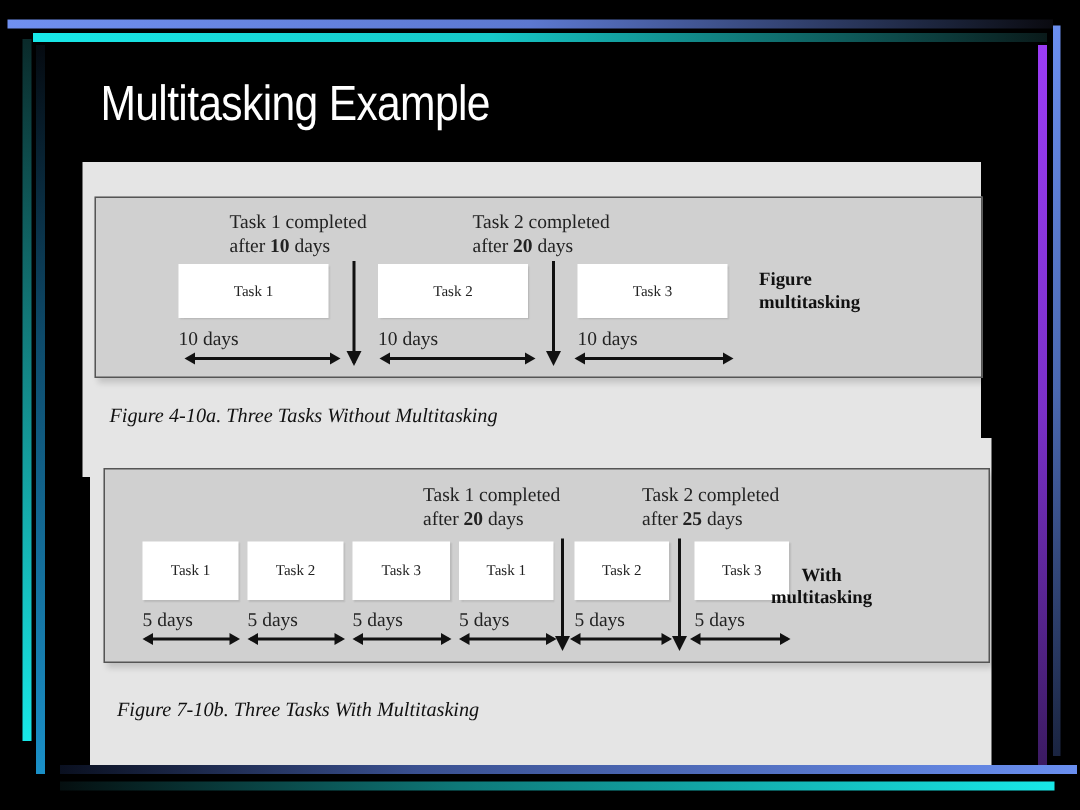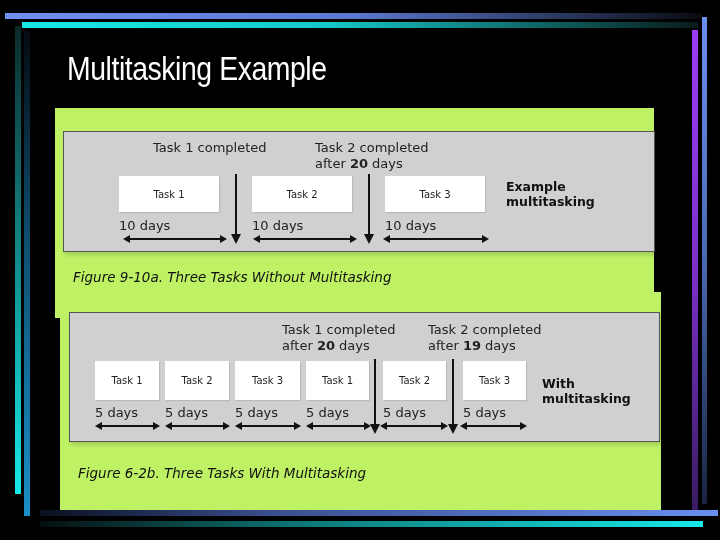--- a/index.html
+++ b/index.html
@@ -4,21 +4,21 @@
 <style>
   * { margin:0; padding:0; box-sizing:border-box; }
   html, body { width:720px; height:540px; background:#000; overflow:hidden; }
   body { position:relative; font-family:"DejaVu Sans", sans-serif; }
   .bar { position:absolute; }
   .title {
     position:absolute; left:67px; top:50px; color:#fff;
     font-family:"Liberation Sans", sans-serif; font-size:33px; letter-spacing:-0.5px;
     transform:scaleX(0.86); transform-origin:left top;
   }
-  .panel { position:absolute; background:#bef264; }
+  .panel { position:absolute; background:#e5e5e5;font-family:Liberation Serif, serif; }
   .gray {
     position:absolute; background:#d0d0d0; border:1px solid #555;
     box-shadow: 2px 3px 4px rgba(0,0,0,0.15);
   }
   .task {
     position:absolute; background:#fff; color:#222; font-size:10px;
     display:flex; align-items:center; justify-content:center;
     box-shadow:1px 1px 1px rgba(0,0,0,0.1);
   }
   .days { position:absolute; font-size:13px; color:#222; text-align:left; }
@@ -51,20 +51,21 @@
 <div class="bar" style="left:40px;top:510px;width:678px;height:6px;background:linear-gradient(90deg,#0a1020 0%,#3a5090 35%,#6a8ff0 100%);"></div>
 <div class="bar" style="left:40px;top:521px;width:663px;height:6px;background:linear-gradient(90deg,#050f10 0%,#0e7878 40%,#18e8e8 100%);"></div>
 
 <div class="title">Multitasking Example</div>
 
 <div class="panel" style="left:55px;top:108px;width:599px;height:210px;">
   <div class="gray" style="left:8px;top:23px;width:592px;height:121px;"></div>
 
   <div class="note" style="left:98px;top:32px;">
     <div>Task 1 completed</div>
+    <div><span>after </span><b>10</b><span> days</span></div>
   </div>
   <div class="note" style="left:260px;top:32px;">
     <div>Task 2 completed</div>
     <div><span>after </span><b>20</b><span> days</span></div>
   </div>
 
   <div class="task" style="left:64px;top:68px;width:100px;height:36px;">Task 1</div>
   <div class="task" style="left:197px;top:68px;width:100px;height:36px;">Task 2</div>
   <div class="task" style="left:330px;top:68px;width:100px;height:36px;">Task 3</div>
 
@@ -73,37 +74,37 @@
   <div class="days" style="left:330px;top:110px;width:100px;">10 days</div>
 
   <div class="darrow" style="left:70px;top:130px;width:100px;"></div>
   <div class="darrow" style="left:200px;top:130px;width:100px;"></div>
   <div class="darrow" style="left:330px;top:130px;width:102px;"></div>
 
   <div class="varrow" style="left:180px;top:66px;height:68px;"></div>
   <div class="varrow" style="left:313px;top:66px;height:68px;"></div>
 
   <div class="label" style="left:451px;top:71px;">
-    <div>Example</div>
+    <div>Figure</div>
     <div>multitasking</div>
   </div>
 
-  <div class="caption" style="left:18px;top:161px;">Figure 9-10a. Three Tasks Without Multitasking</div>
+  <div class="caption" style="left:18px;top:161px;">Figure 4-10a. Three Tasks Without Multitasking</div>
 </div>
 
 <div class="panel" style="left:60px;top:292px;width:601px;height:218px;">
   <div class="gray" style="left:9px;top:20px;width:591px;height:130px;"></div>
 
   <div class="note" style="left:222px;top:30px;">
     <div>Task 1 completed</div>
     <div><span>after </span><b>20</b><span> days</span></div>
   </div>
   <div class="note" style="left:368px;top:30px;">
     <div>Task 2 completed</div>
-    <div><span>after </span><b>19</b><span> days</span></div>
+    <div><span>after </span><b>25</b><span> days</span></div>
   </div>
 
   <div class="task" style="left:35px;top:69px;width:64px;height:39px;">Task 1</div>
   <div class="task" style="left:105px;top:69px;width:64px;height:39px;">Task 2</div>
   <div class="task" style="left:175px;top:69px;width:65px;height:39px;">Task 3</div>
   <div class="task" style="left:246px;top:69px;width:63px;height:39px;">Task 1</div>
   <div class="task" style="left:323px;top:69px;width:63px;height:39px;">Task 2</div>
   <div class="task" style="left:403px;top:69px;width:63px;height:39px;">Task 3</div>
 
   <div class="days" style="left:35px;top:113px;width:64px;">5 days</div>
@@ -116,19 +117,19 @@
   <div class="darrow" style="left:37px;top:133px;width:61px;"></div>
   <div class="darrow" style="left:107px;top:133px;width:61px;"></div>
   <div class="darrow" style="left:177px;top:133px;width:62px;"></div>
   <div class="darrow" style="left:248px;top:133px;width:61px;"></div>
   <div class="darrow" style="left:322px;top:133px;width:64px;"></div>
   <div class="darrow" style="left:402px;top:133px;width:63px;"></div>
 
   <div class="varrow" style="left:314px;top:67px;height:73px;"></div>
   <div class="varrow" style="left:392px;top:67px;height:73px;"></div>
 
-  <div class="label" style="left:482px;top:84px;">
+  <div class="label" style="left:454px;top:84px;text-align:center;">
     <div>With</div>
     <div>multitasking</div>
   </div>
 
-  <div class="caption" style="left:18px;top:173px;">Figure 6-2b. Three Tasks With Multitasking</div>
+  <div class="caption" style="left:18px;top:173px;">Figure 7-10b. Three Tasks With Multitasking</div>
 </div>
 
 </body></html>

